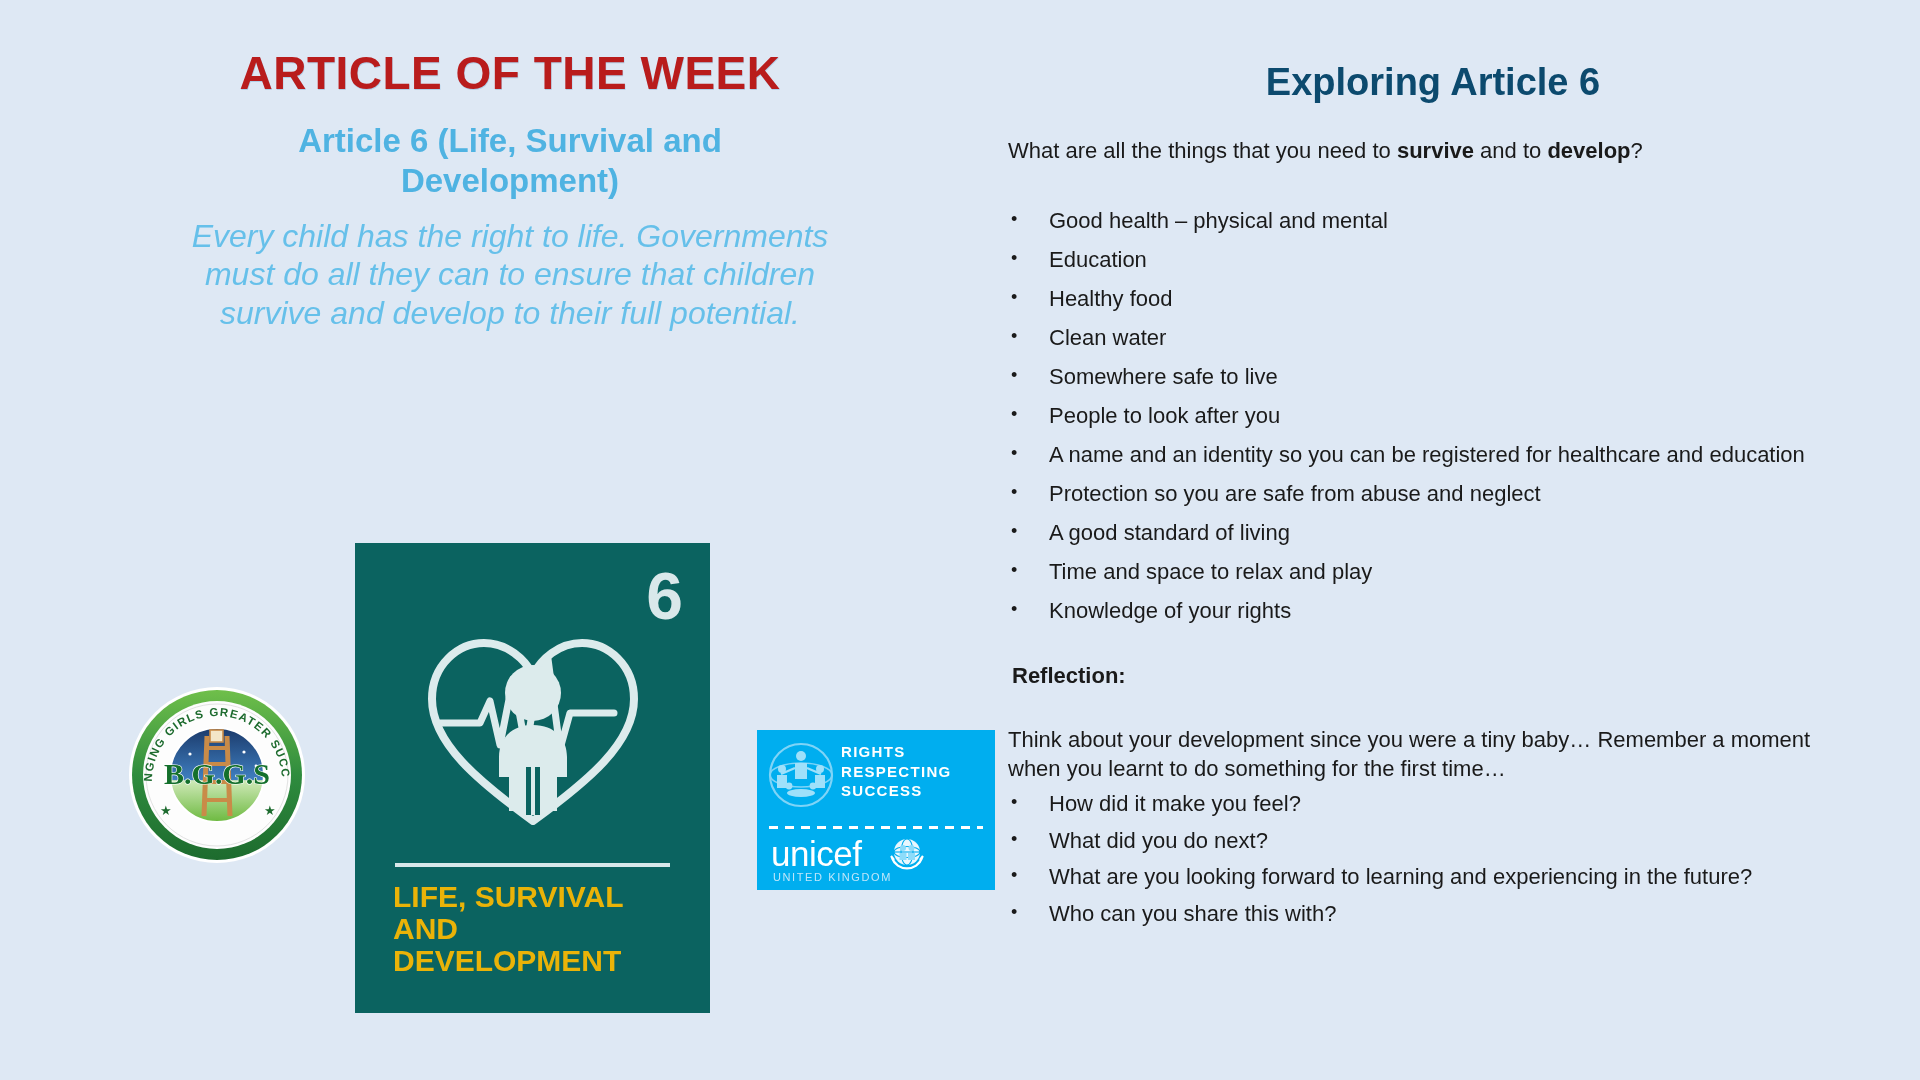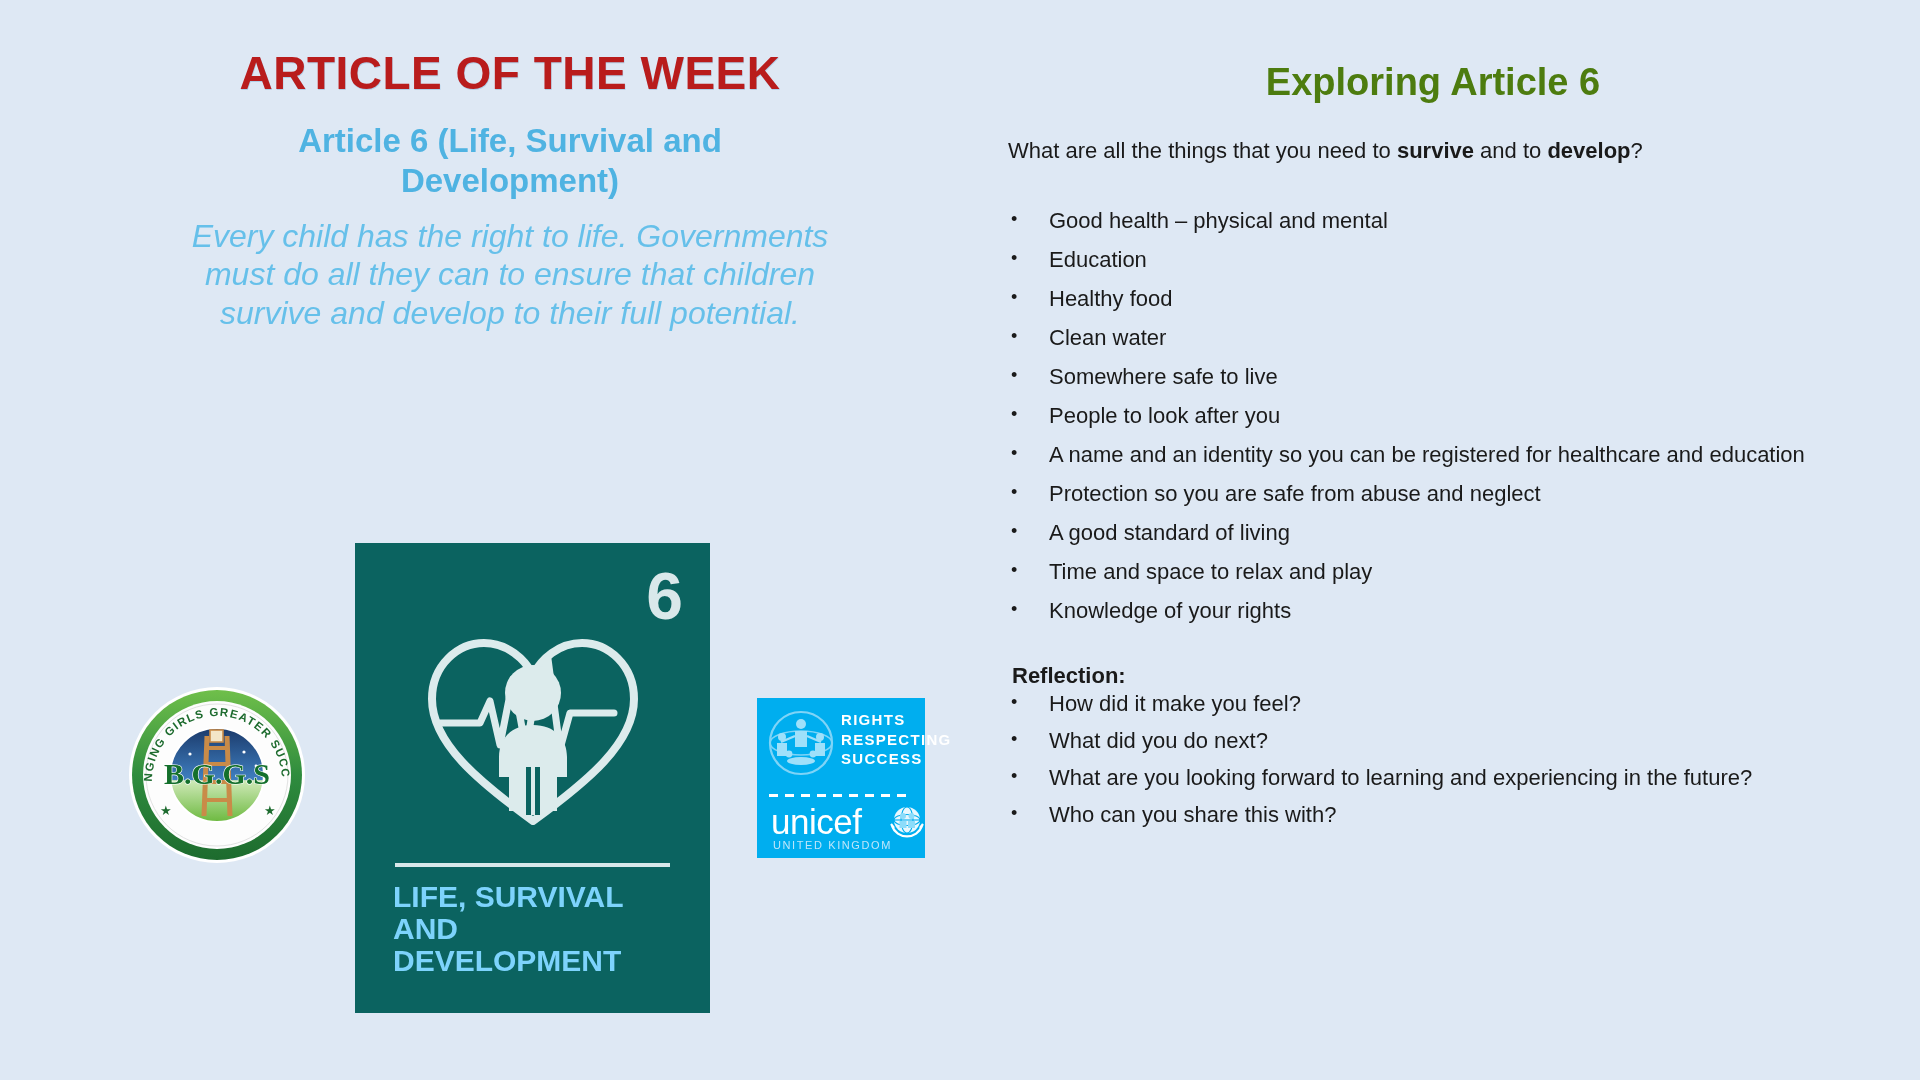--- a/index.html
+++ b/index.html
@@ -101,30 +101,30 @@
     height: 4px;
     background: #d9e8ea;
   }
   #poster-label {
     position: absolute;
     left: 38px;
     right: 24px;
     top: 338px;
     font-size: 30px;
     font-weight: bold;
-    color: #7dd3fc;
+    color: #eab308;
     line-height: 1.07;
     letter-spacing: 0px;
     text-transform: uppercase;
   }
   #unicef-badge {
     position: absolute;
     left: 757px;
-    top: 698px;
-    width: 168px;
+    top: 730px;
+    width: 238px;
     height: 160px;
     background: #00aeef;
   }
   #badge-top {
     position: relative;
     height: 92px;
   }
   #rrs-globe {
     position: absolute;
     left: 10px;
@@ -182,21 +182,21 @@
   #right-column {
     position: absolute;
     left: 1008px;
     top: 62px;
     width: 850px;
     color: #1a1a1a;
   }
   #explore-title {
     font-size: 38px;
     font-weight: bold;
-    color: #4d7c0f;
+    color: #0c4a6e;
     text-align: center;
     margin: 0 0 32px 0;
     line-height: 1.1;
   }
   #intro-question {
     font-size: 22px;
     line-height: 1.35;
     margin: 0 0 42px 0;
   }
   ul.bullets {
@@ -391,20 +391,21 @@
         <li><span class="bul">•</span><span>People to look after you</span></li>
         <li><span class="bul">•</span><span>A name and an identity so you can be registered for healthcare and education</span></li>
         <li><span class="bul">•</span><span>Protection so you are safe from abuse and neglect</span></li>
         <li><span class="bul">•</span><span>A good standard of living</span></li>
         <li><span class="bul">•</span><span>Time and space to relax and play</span></li>
         <li><span class="bul">•</span><span>Knowledge of your rights</span></li>
       </ul>
 
     <p id="reflection-heading">Reflection:</p>
 
+    <p id="reflection-intro">Think about your development since you were a tiny baby… Remember a moment when you learnt to do something for the first time…</p>
 
     <ul class="bullets" id="reflection-list">
         <li><span class="bul">•</span><span>How did it make you feel?</span></li>
         <li><span class="bul">•</span><span>What did you do next?</span></li>
         <li><span class="bul">•</span><span>What are you looking forward to learning and experiencing in the future?</span></li>
         <li><span class="bul">•</span><span>Who can you share this with?</span></li>
       </ul>
   </div>
 
 </div>

